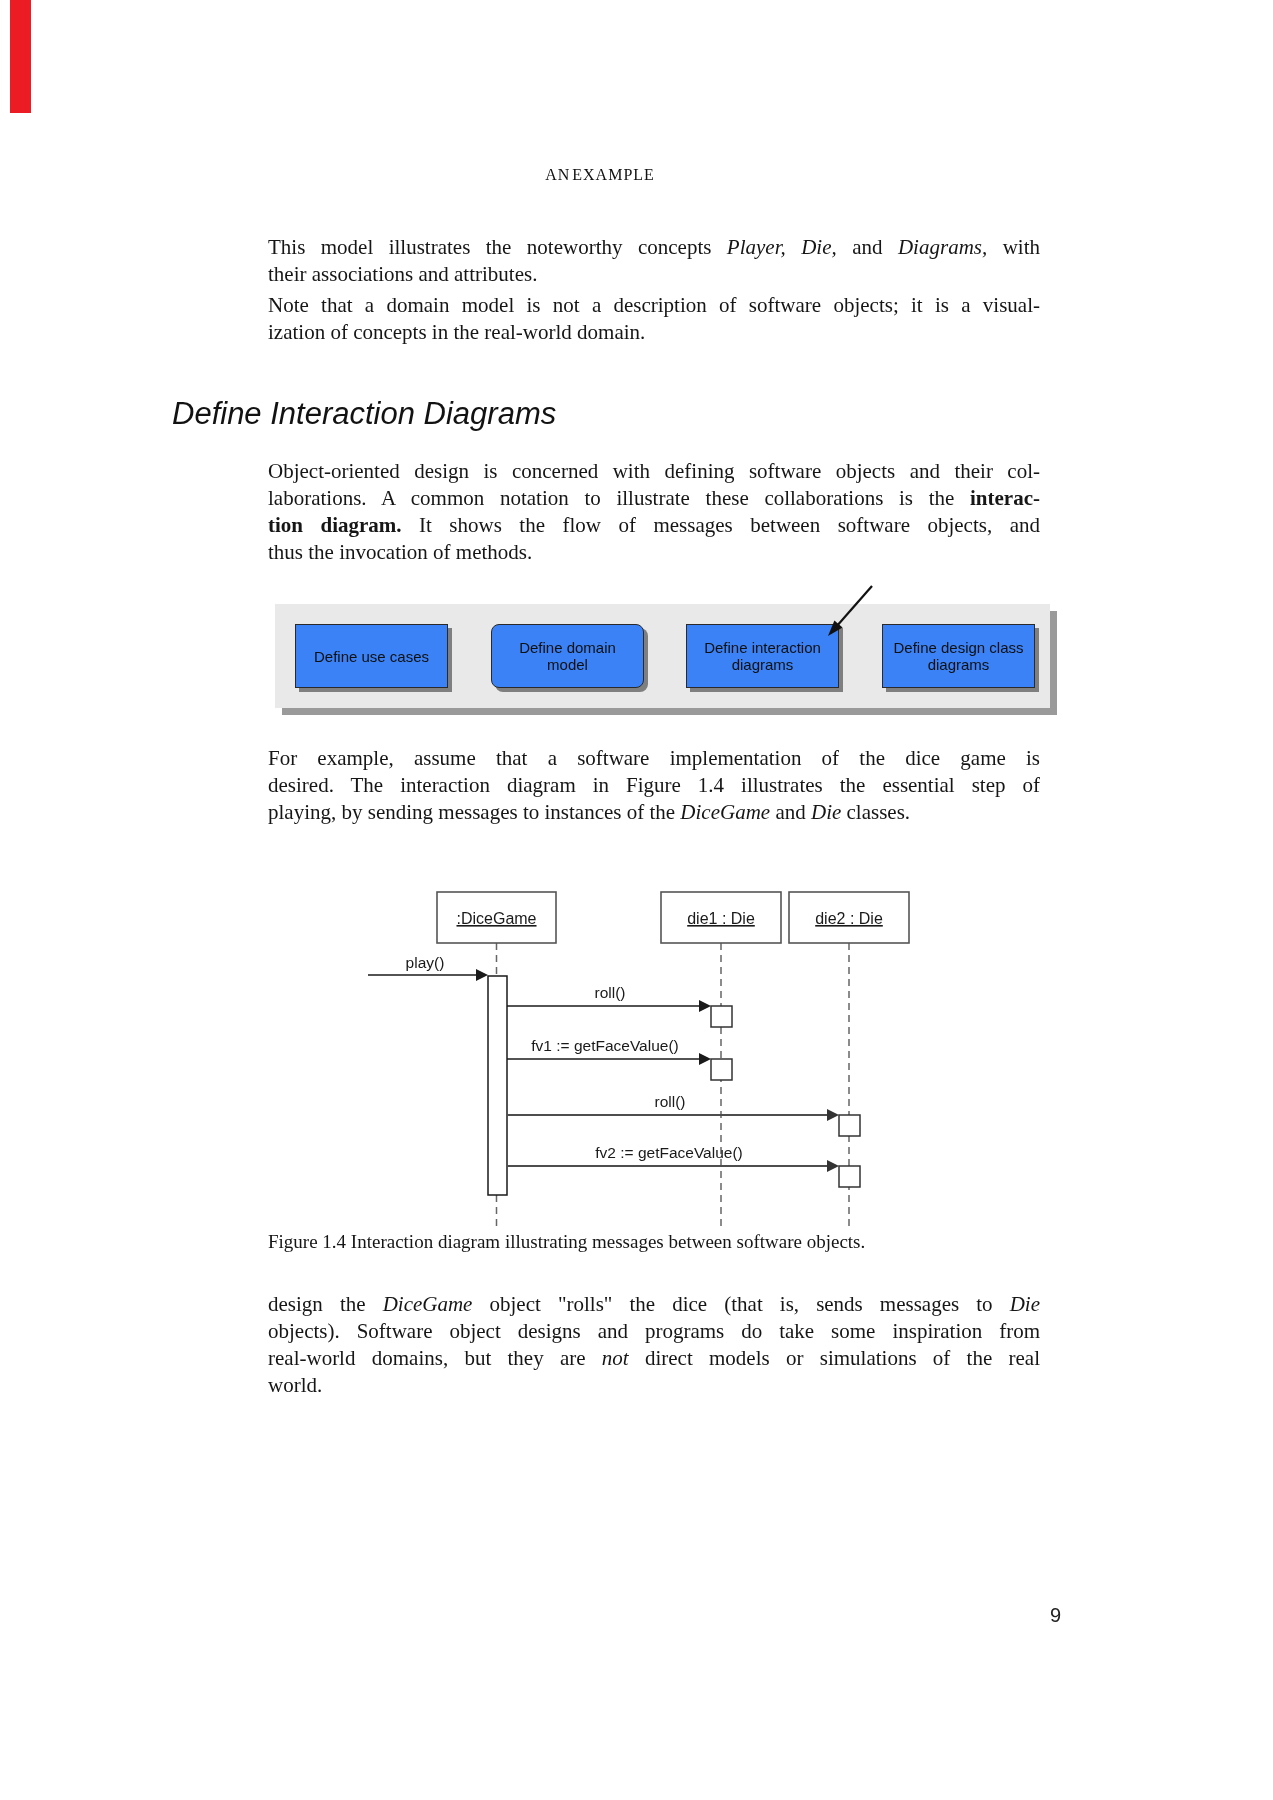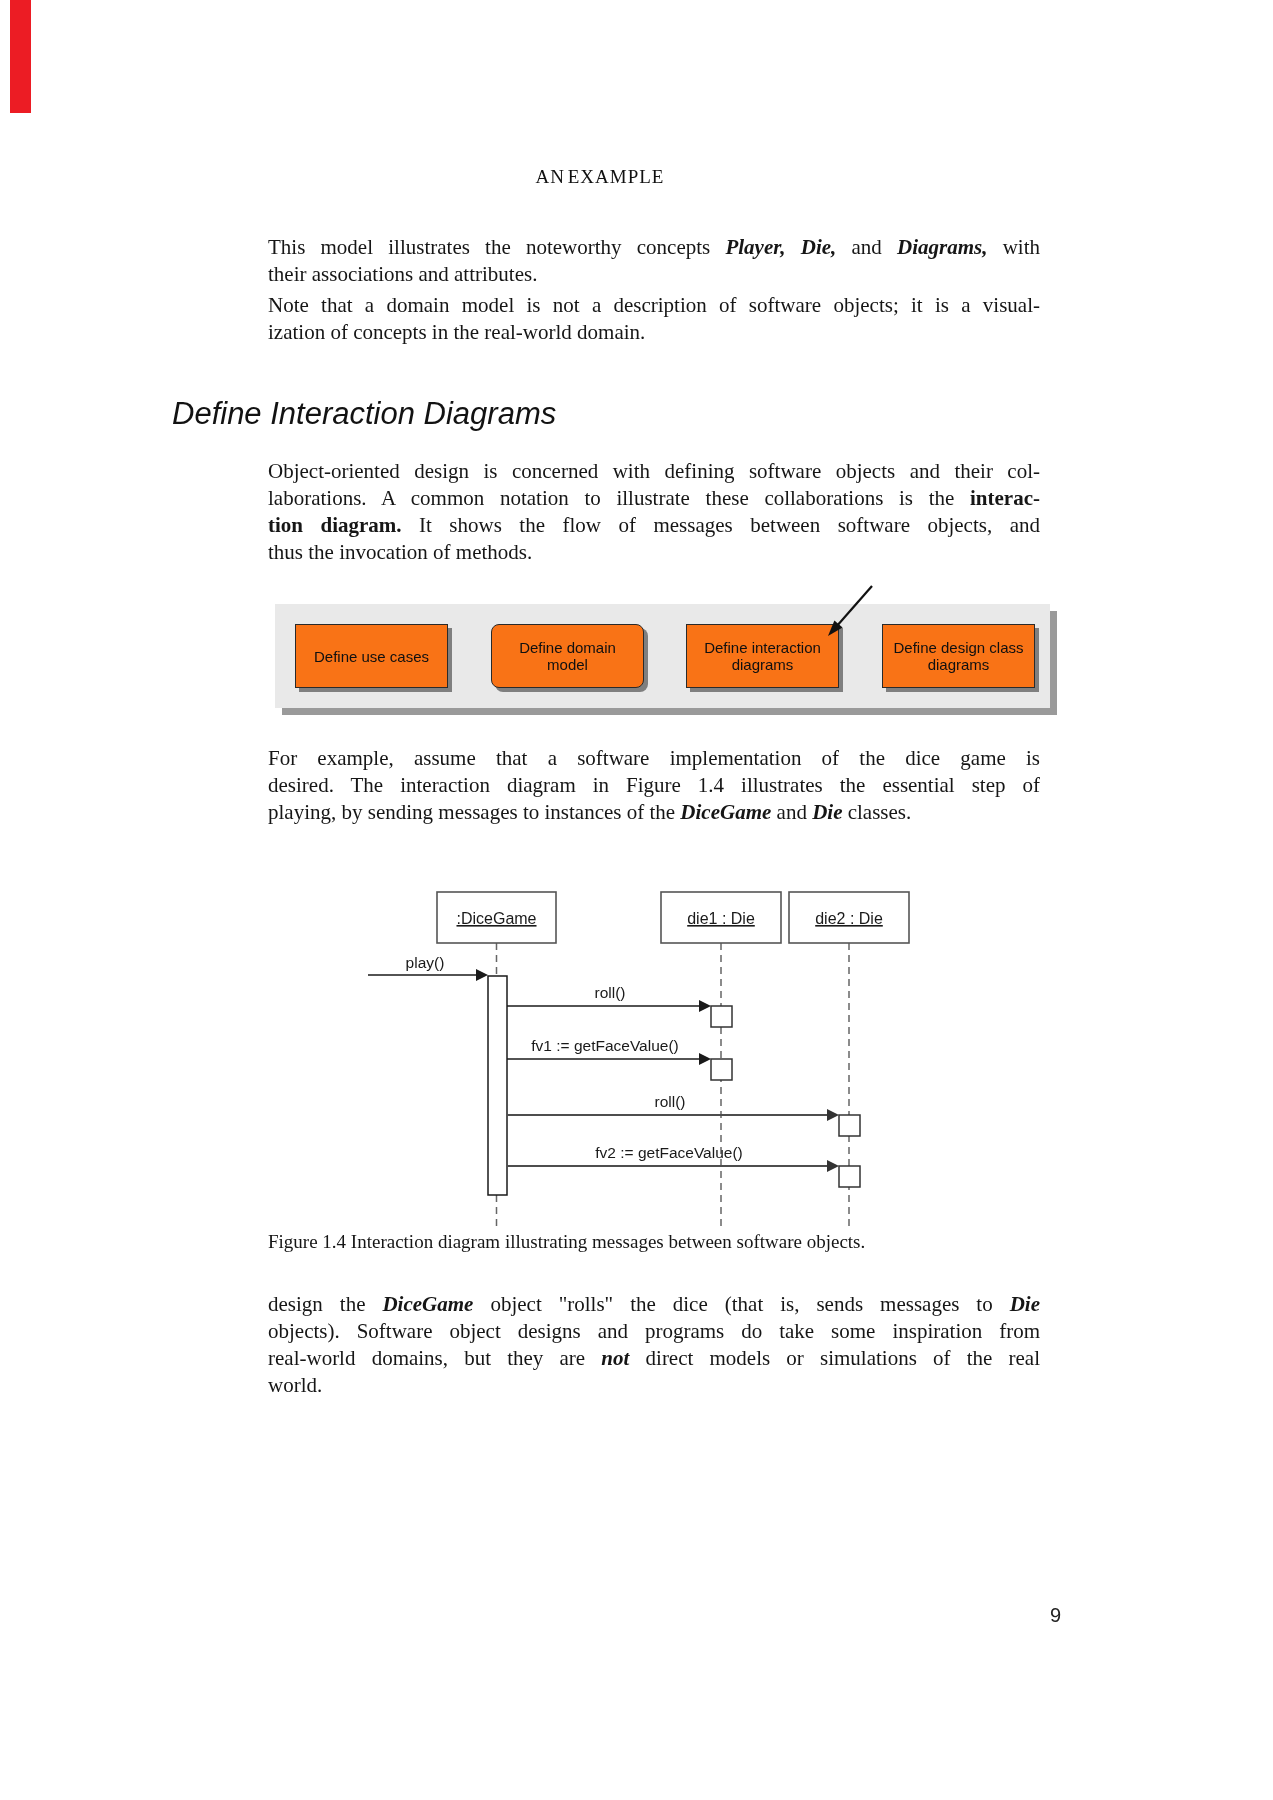--- a/index.html
+++ b/index.html
@@ -2,37 +2,37 @@
 <html><head>
 <meta charset="utf-8">
 <style>
   html,body{margin:0;padding:0;background:#ffffff;}
   #page{position:relative;width:1273px;height:1800px;background:#ffffff;overflow:hidden;
         font-family:"Liberation Serif", serif;color:#1b1b1b;}
 
   .red-bar{position:absolute;left:10px;top:0;width:21px;height:113px;background:#ec1c24;}
 
   .running-head{position:absolute;left:400px;top:166px;width:400px;text-align:center;
-    font-size:19px;letter-spacing:1px;word-spacing:-3px;color:#111;}
+    font-size:16px;letter-spacing:1px;word-spacing:-3px;color:#111;}
 
   .body-par{position:absolute;left:268px;width:772px;font-size:21px;line-height:27px;color:#161616;}
   .p1{top:234px;} .p2{top:292px;} .p3{top:458px;} .p4{top:745px;} .p5{top:1291px;}
   .jline{text-align:justify;text-align-last:justify;}
   .jline.last{text-align-last:left;}
-  .jline .i{font-style:italic;font-weight:bold;}
+  .jline .i{font-style:italic;}
   .jline .b{font-weight:bold;}
 
   .section-heading{position:absolute;left:172px;top:396px;
     font-family:"Liberation Sans", sans-serif;font-style:italic;font-size:31px;color:#121212;}
 
   
   .proc-panel{position:absolute;left:275px;top:604px;width:775px;height:104px;
     background:#e9e9e9;box-shadow:7px 7px 0 #9a9a9a;}
   .proc-box{position:absolute;top:624px;width:153px;height:64px;box-sizing:border-box;
-    background:#f97316;border:1px solid #2a2a2a;box-shadow:4px 4px 0 #7f7f7f;
+    background:#3b82f6;border:1px solid #2a2a2a;box-shadow:4px 4px 0 #7f7f7f;
     display:flex;align-items:center;justify-content:center;text-align:center;
     font-family:"Liberation Sans", sans-serif;font-size:15px;line-height:17px;color:#101010;
     padding:2px 8px;}
   .pb1{left:295px;} .pb2{left:491px;border-radius:8px;} .pb3{left:686px;} .pb4{left:882px;}
   .proc-arrow{position:absolute;left:800px;top:578px;width:90px;height:72px;}
 
   .seq-svg{position:absolute;left:300px;top:885px;width:650px;height:345px;}
   .seq-label{font-family:"Liberation Sans", sans-serif;font-size:16px;fill:#1a1a1a;}
   .msg-label{font-family:"Liberation Sans", sans-serif;font-size:15.5px;fill:#1a1a1a;}
 

